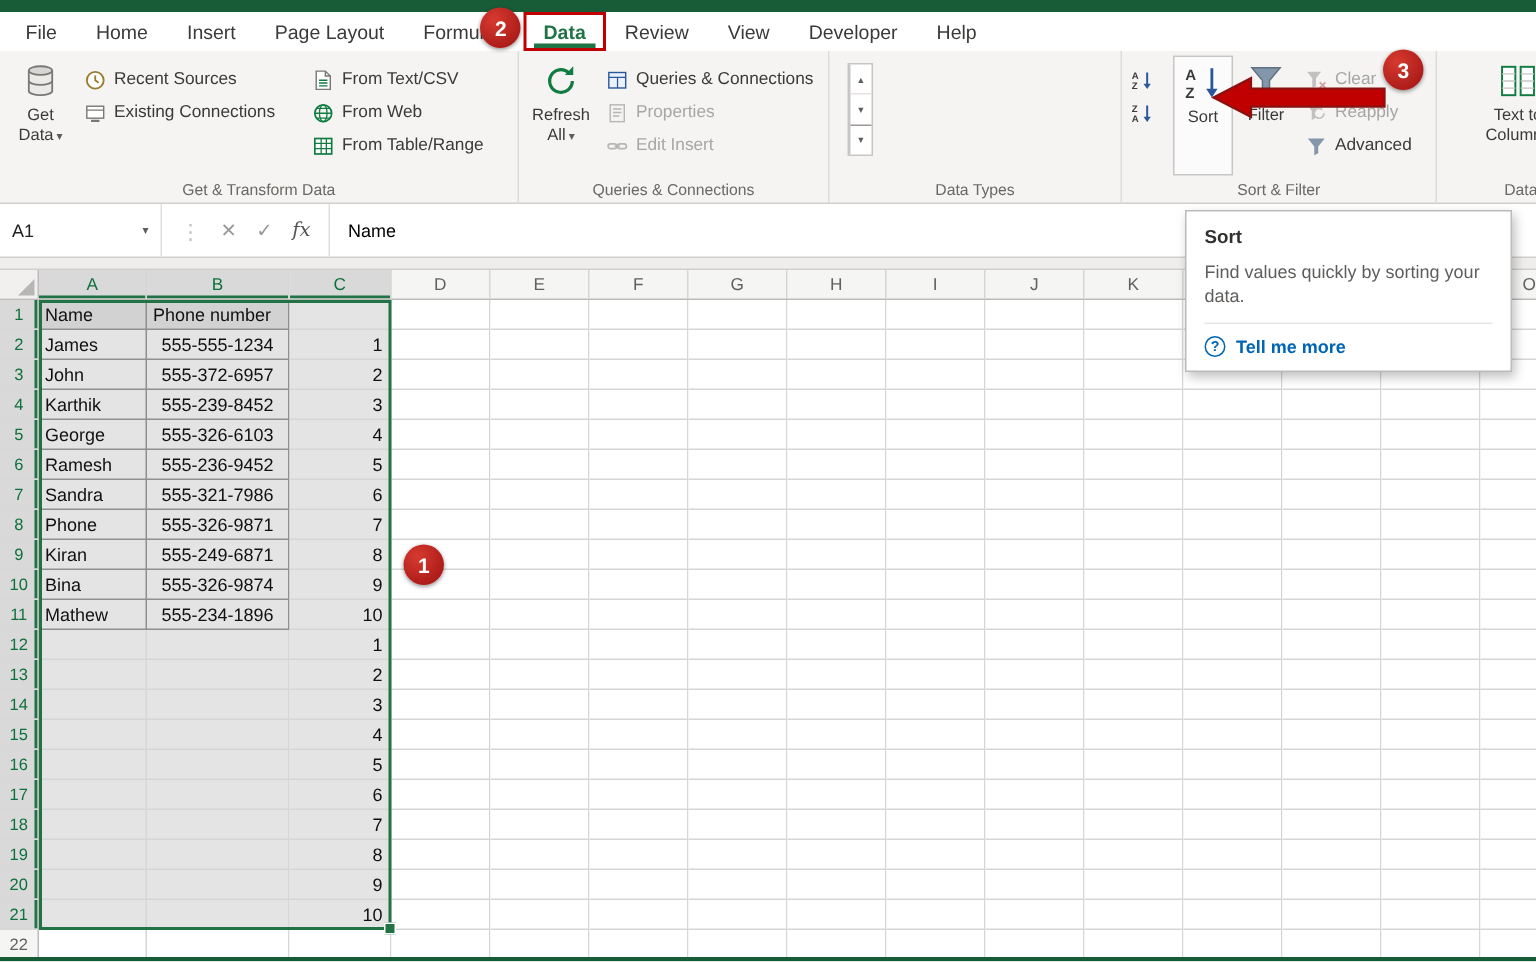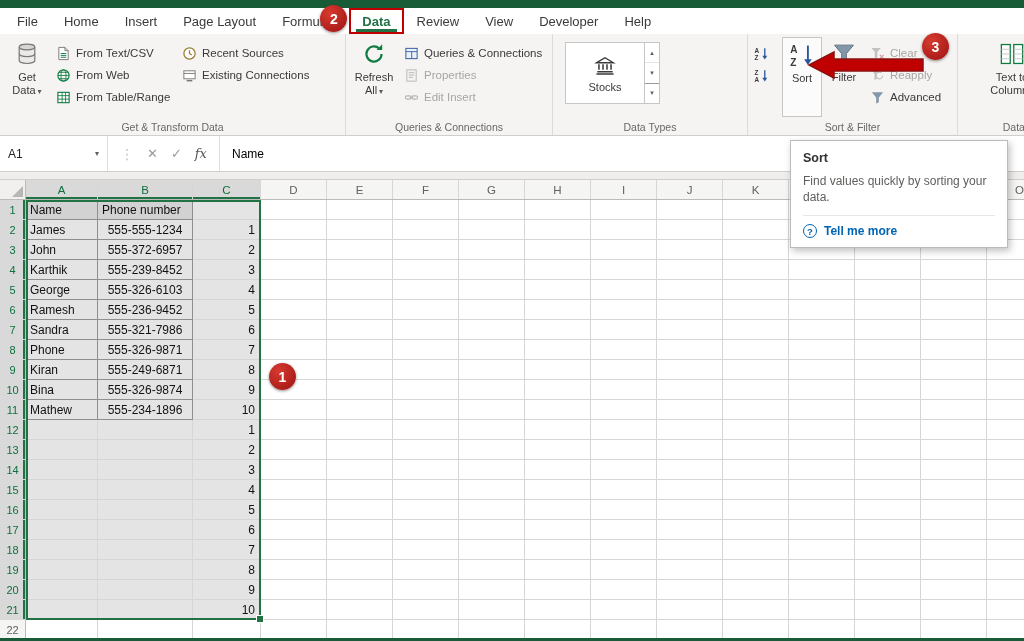--- a/index.html
+++ b/index.html
@@ -136,20 +136,41 @@
             <span class="bicon">
               <svg width="24" height="24" viewBox="0 0 20 20">
                 <path d="M3.5 4.2v11.3c0 1.3 2.9 2.4 6.5 2.4s6.5-1.1 6.5-2.4V4.2" fill="#eceae8" stroke="#7a7874"></path>
                 <path d="M3.5 9.8c0 1.3 2.9 2.4 6.5 2.4s6.5-1.1 6.5-2.4" fill="none" stroke="#7a7874"></path>
                 <ellipse cx="10" cy="4.2" rx="6.5" ry="2.4" fill="#d8d6d4" stroke="#7a7874"></ellipse>
               </svg>
             </span>
             <span class="bl">Get</span>
             <span class="bl">Data<i class="dd">▾</i></span>
           </div>
+          <div class="smallcol" style="flex: 0 0 152px;">
+            <div class="smallbtn">
+              <span class="sicon">
+                <svg width="15" height="15" viewBox="0 0 16 16">
+                  <circle cx="8" cy="8" r="6" fill="#fff" stroke="#9a7b2d" stroke-width="1.3"></circle>
+                  <path d="M8 4.6V8l2.4 1.7" fill="none" stroke="#9a7b2d" stroke-width="1.3"></path>
+                </svg>
+              </span>
+              <span>Recent Sources</span>
+            </div>
+            <div class="smallbtn">
+              <span class="sicon">
+                <svg width="15" height="15" viewBox="0 0 16 16">
+                  <rect x="2" y="3" width="12" height="8.5" fill="#fff" stroke="#7a7874"></rect>
+                  <path d="M2 5.8h12" stroke="#7a7874"></path>
+                  <path d="M5 13.5h6" stroke="#7a7874" stroke-width="1.6"></path>
+                </svg>
+              </span>
+              <span>Existing Connections</span>
+            </div>
+          </div>
           <div class="smallcol" style="flex: 0 0 126px;">
             <div class="smallbtn">
               <span class="sicon">
                 <svg width="15" height="15" viewBox="0 0 16 16">
                   <path d="M3 1.5h6.5L13 5v9.5H3z" fill="#fff" stroke="#7a7874"></path>
                   <path d="M9.5 1.5V5H13" fill="none" stroke="#7a7874"></path>
                   <path d="M5 8h6M5 10h6M5 12h6" stroke="#107C41"></path>
                 </svg>
               </span>
               <span>From Text/CSV</span>
@@ -165,41 +186,20 @@
               <span>From Web</span>
             </div>
             <div class="smallbtn">
               <span class="sicon">
                 <svg width="15" height="15" viewBox="0 0 16 16">
                   <rect x="2" y="2.5" width="12" height="11" fill="#fff" stroke="#107C41" stroke-width="1.2"></rect>
                   <path d="M2 6h12M2 9.7h12M6.5 2.5v11M10.2 2.5v11" stroke="#107C41" stroke-width="0.9"></path>
                 </svg>
               </span>
               <span>From Table/Range</span>
-            </div>
-          </div>
-          <div class="smallcol" style="flex: 0 0 152px;">
-            <div class="smallbtn">
-              <span class="sicon">
-                <svg width="15" height="15" viewBox="0 0 16 16">
-                  <circle cx="8" cy="8" r="6" fill="#fff" stroke="#9a7b2d" stroke-width="1.3"></circle>
-                  <path d="M8 4.6V8l2.4 1.7" fill="none" stroke="#9a7b2d" stroke-width="1.3"></path>
-                </svg>
-              </span>
-              <span>Recent Sources</span>
-            </div>
-            <div class="smallbtn">
-              <span class="sicon">
-                <svg width="15" height="15" viewBox="0 0 16 16">
-                  <rect x="2" y="3" width="12" height="8.5" fill="#fff" stroke="#7a7874"></rect>
-                  <path d="M2 5.8h12" stroke="#7a7874"></path>
-                  <path d="M5 13.5h6" stroke="#7a7874" stroke-width="1.6"></path>
-                </svg>
-              </span>
-              <span>Existing Connections</span>
             </div>
           </div>
         </div>
         <div class="rgroup-label">Get &amp; Transform Data</div>
       </div>
       <div class="rgroup" style="flex: 0 0 207px;">
         <div class="rg-content">
           <div class="bigbtn" style="flex: 0 0 52px;">
             <span class="bicon">
               <svg width="24" height="24" viewBox="0 0 20 20">
@@ -239,30 +239,20 @@
               </span>
               <span>Edit Insert</span>
             </div>
           </div>
         </div>
         <div class="rgroup-label">Queries &amp; Connections</div>
       </div>
       <div class="rgroup" style="flex: 0 0 195px;">
         <div class="rg-content">
           <div class="gallery">
-            <div class="gal-item">
-              <span class="gicon">
-                <svg width="22" height="22" viewBox="0 0 20 20">
-                  <path d="M2.5 7L10 2.5 17.5 7z" fill="none" stroke="#3b3a39" stroke-width="1.3"></path>
-                  <path d="M4.5 8.5v5M8.2 8.5v5M11.8 8.5v5M15.5 8.5v5" stroke="#3b3a39" stroke-width="1.4"></path>
-                  <path d="M3 15.2h14M2.2 17.3h15.6" stroke="#3b3a39" stroke-width="1.4"></path>
-                </svg>
-              </span>
-              <span>Stocks</span>
-            </div>
             <div class="gal-scroll">
               <div>▴</div>
               <div>▾</div>
               <div class="more">▾</div>
             </div>
           </div>
         </div>
         <div class="rgroup-label">Data Types</div>
       </div>
       <div class="rgroup" style="flex: 0 0 210px;">

